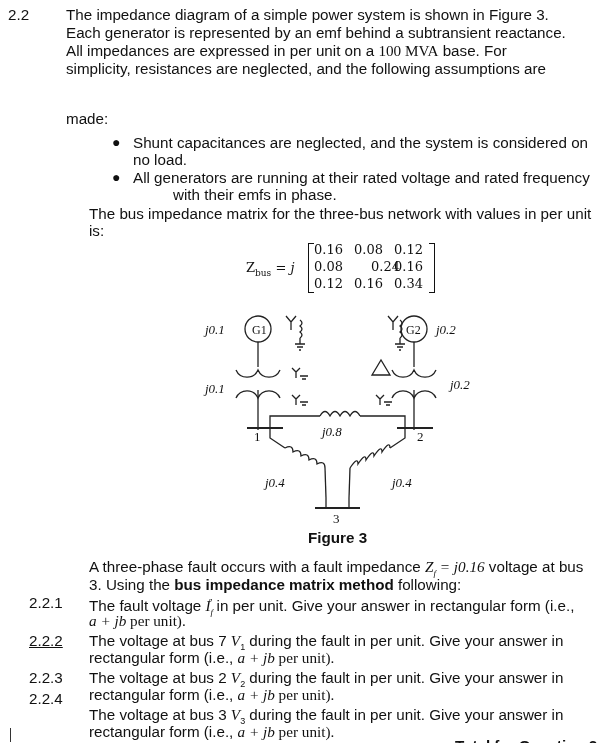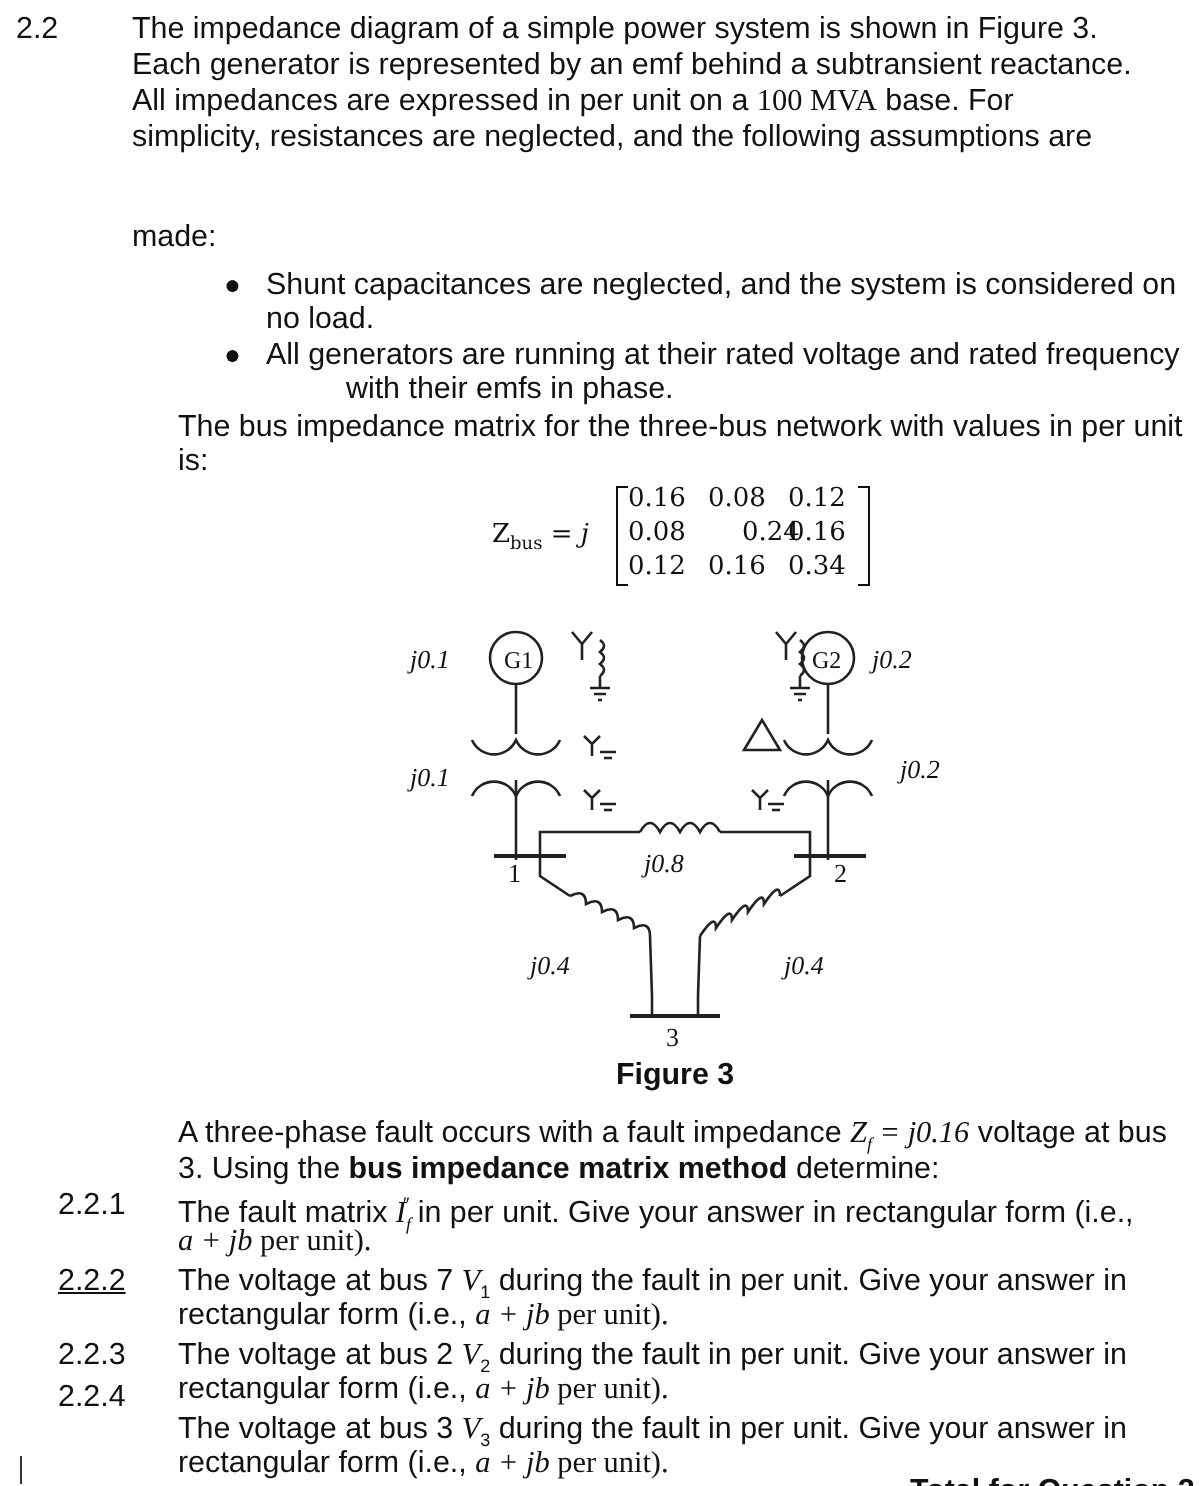--- a/index.html
+++ b/index.html
@@ -117,24 +117,24 @@
     <text x="392" y="487" font-style="italic">j0.4</text>
     <text x="254" y="441">1</text>
     <text x="417" y="441">2</text>
     <text x="333" y="523">3</text>
   </g>
 </svg>
 
 <div class="line bold" style="left:308px;top:529px;">Figure 3</div>
 
 <div class="line" style="left:89px;top:558px;"><span>A three-phase fault occurs with a fault impedance </span><span class="serif it">Z</span><sub class="serif it" style="font-size:9px;">f</sub><span class="serif it"> = j0.16</span><span> voltage at bus</span></div>
-<div class="line" style="left:89px;top:576px;"><span>3. Using the </span><span class="bold">bus impedance matrix method</span><span> determine:</span></div>
+<div class="line" style="left:89px;top:576px;"><span>3. Using the </span><span class="bold">bus impedance matrix method</span><span> following:</span></div>
 
 <div class="num" style="left:29px;top:594px;">2.2.1</div>
-<div class="line" style="left:89px;top:594px;"><span>The fault matrix </span><span class="serif it">I</span><sub class="serif it" style="font-size:9px;">f</sub><sup style="font-size:9px;margin-left:-4px;">″</sup><span> in per unit. Give your answer in rectangular form (i.e.,</span></div>
+<div class="line" style="left:89px;top:594px;"><span>The fault voltage </span><span class="serif it">I</span><sub class="serif it" style="font-size:9px;">f</sub><sup style="font-size:9px;margin-left:-4px;">″</sup><span> in per unit. Give your answer in rectangular form (i.e.,</span></div>
 <div class="line serif" style="left:89px;top:612px;"><span class="it">a + jb</span><span> per unit).</span></div>
 
 <div class="num" style="left:29px;top:632px;text-decoration:underline;">2.2.2</div>
 <div class="line" style="left:89px;top:632px;"><span>The voltage at bus 7 </span><span class="serif it">V</span><sub style="font-size:9px;">1</sub><span> during the fault in per unit. Give your answer in</span></div>
 <div class="line" style="left:89px;top:649px;"><span>rectangular form (i.e., </span><span class="serif it">a + jb</span><span class="serif"> per unit).</span></div>
 
 <div class="num" style="left:29px;top:669px;">2.2.3</div>
 <div class="line" style="left:89px;top:669px;"><span>The voltage at bus 2 </span><span class="serif it">V</span><sub style="font-size:9px;">2</sub><span> during the fault in per unit. Give your answer in</span></div>
 <div class="line" style="left:89px;top:686px;"><span>rectangular form (i.e., </span><span class="serif it">a + jb</span><span class="serif"> per unit).</span></div>
 

